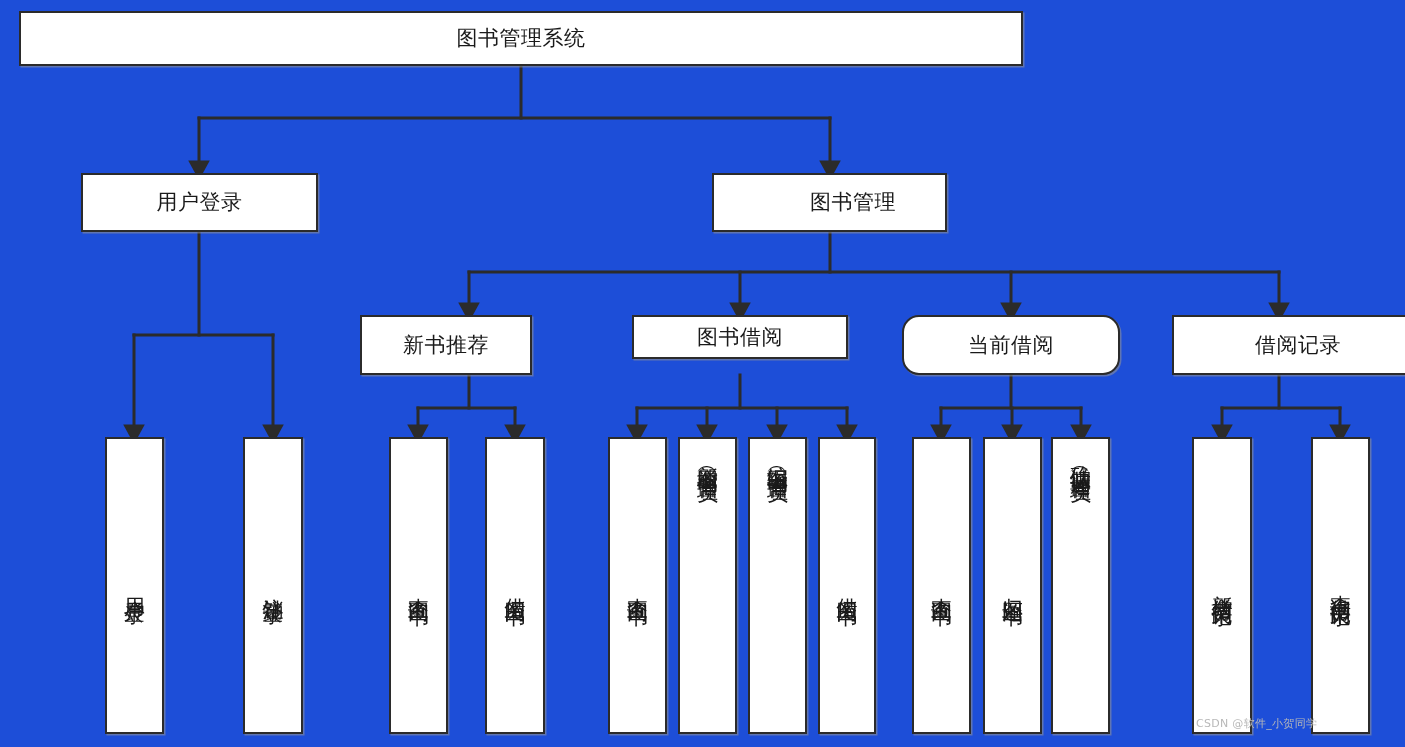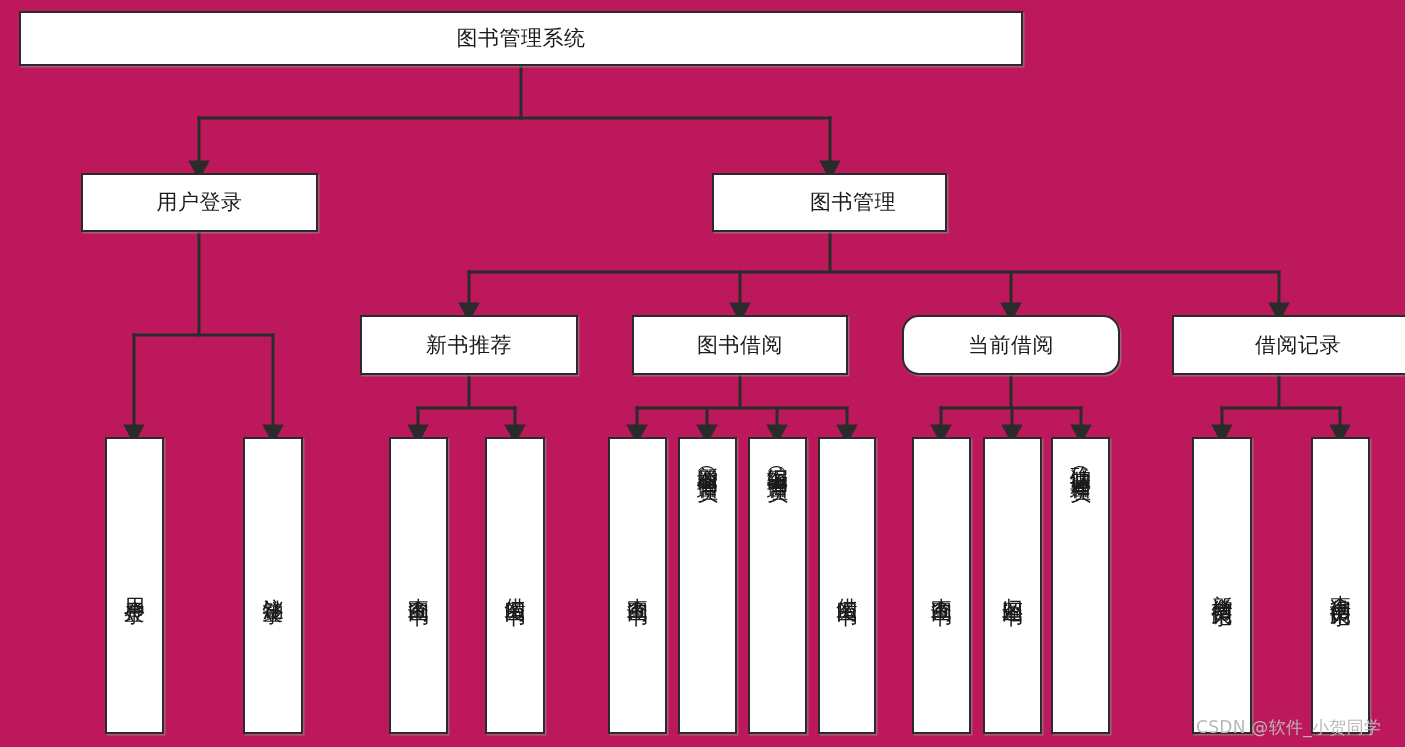--- a/index.html
+++ b/index.html
@@ -11,21 +11,21 @@
   body {
     width: 1405px;
     height: 747px;
     font-family: "DejaVu Sans", "Liberation Sans", sans-serif;
     overflow: hidden;
   }
   #diagram-root {
     position: relative;
     width: 1405px;
     height: 747px;
-    background: #be185d;
+    background: #1d4ed8;
   }
   svg.edges {
     position: absolute;
     left: 0;
     top: 0;
     width: 1405px;
     height: 747px;
     pointer-events: none;
   }
   .node {
@@ -58,21 +58,21 @@
     white-space: nowrap;
   }
   .node.vertical.middle {
     align-items: center;
     padding-top: 0;
   }
   .watermark {
     position: absolute;
     left: 1196px;
     top: 716px;
-    font-size: 17px;
+    font-size: 11px;
     color: #b8b8b8;
     white-space: nowrap;
     letter-spacing: 0.3px;
   }
 </style>
 </head>
 <body>
 
 <div id="diagram-root">
 
@@ -129,24 +129,24 @@
   <div id="node-layer">
       <div class="node" style="left: 19px; top: 11px; width: 1004px; height: 55px;">
         <span class="node-label">图书管理系统</span>
       </div>
       <div class="node" style="left: 81px; top: 173px; width: 237px; height: 59px;">
         <span class="node-label">用户登录</span>
       </div>
       <div class="node" style="left: 712px; top: 173px; width: 235px; height: 59px; padding-left: 47px;">
         <span class="node-label">图书管理</span>
       </div>
-      <div class="node" style="left: 360px; top: 315px; width: 218px; height: 60px;">
+      <div class="node" style="left: 360px; top: 315px; width: 172px; height: 60px;">
         <span class="node-label">新书推荐</span>
       </div>
-      <div class="node" style="left: 632px; top: 315px; width: 216px; height: 60px;">
+      <div class="node" style="left: 632px; top: 315px; width: 216px; height: 44px;">
         <span class="node-label">图书借阅</span>
       </div>
       <div class="node" style="left: 902px; top: 315px; width: 218px; height: 60px; border-radius: 17px;">
         <span class="node-label">当前借阅</span>
       </div>
       <div class="node" style="left: 1172px; top: 315px; width: 252px; height: 60px;">
         <span class="node-label">借阅记录</span>
       </div>
       <div class="node vertical middle" style="left: 105px; top: 437px; width: 59px; height: 297px;">
         <span class="node-label">用户登录</span>

